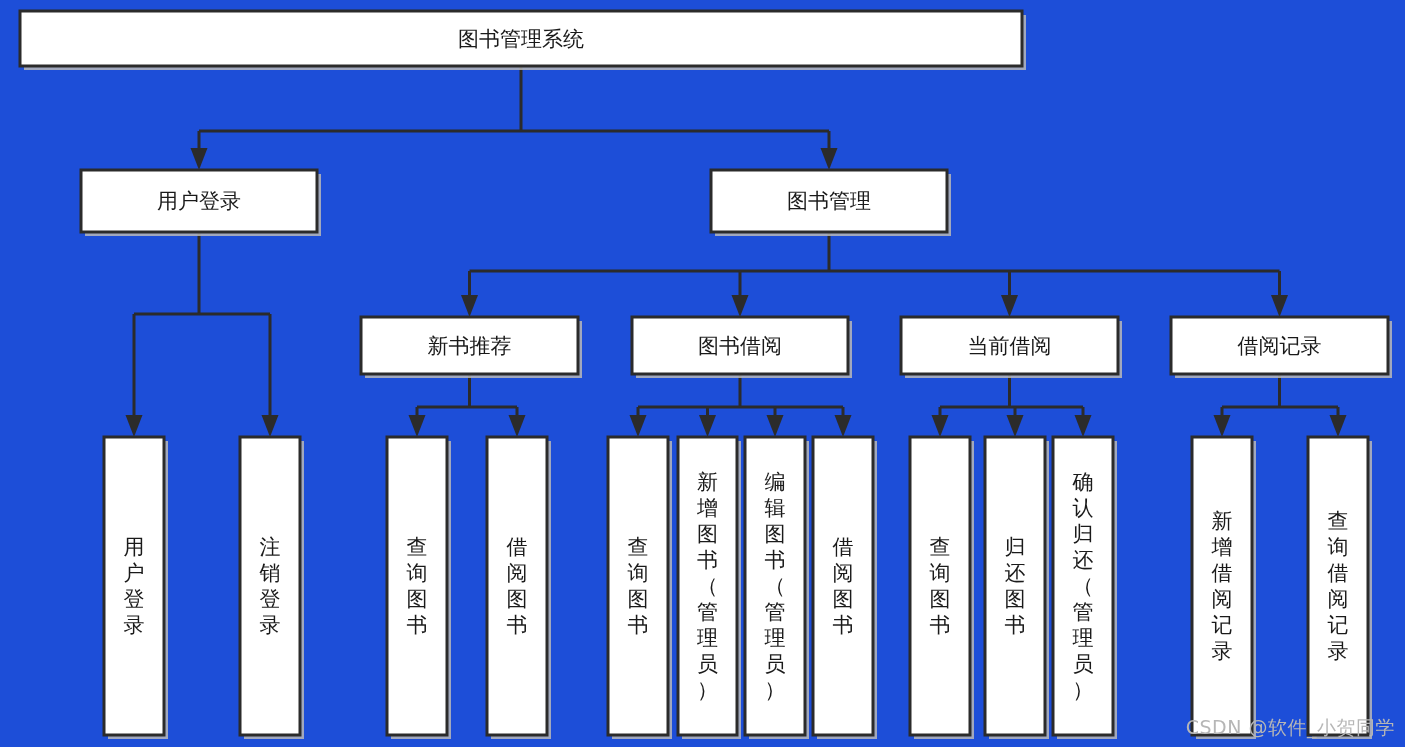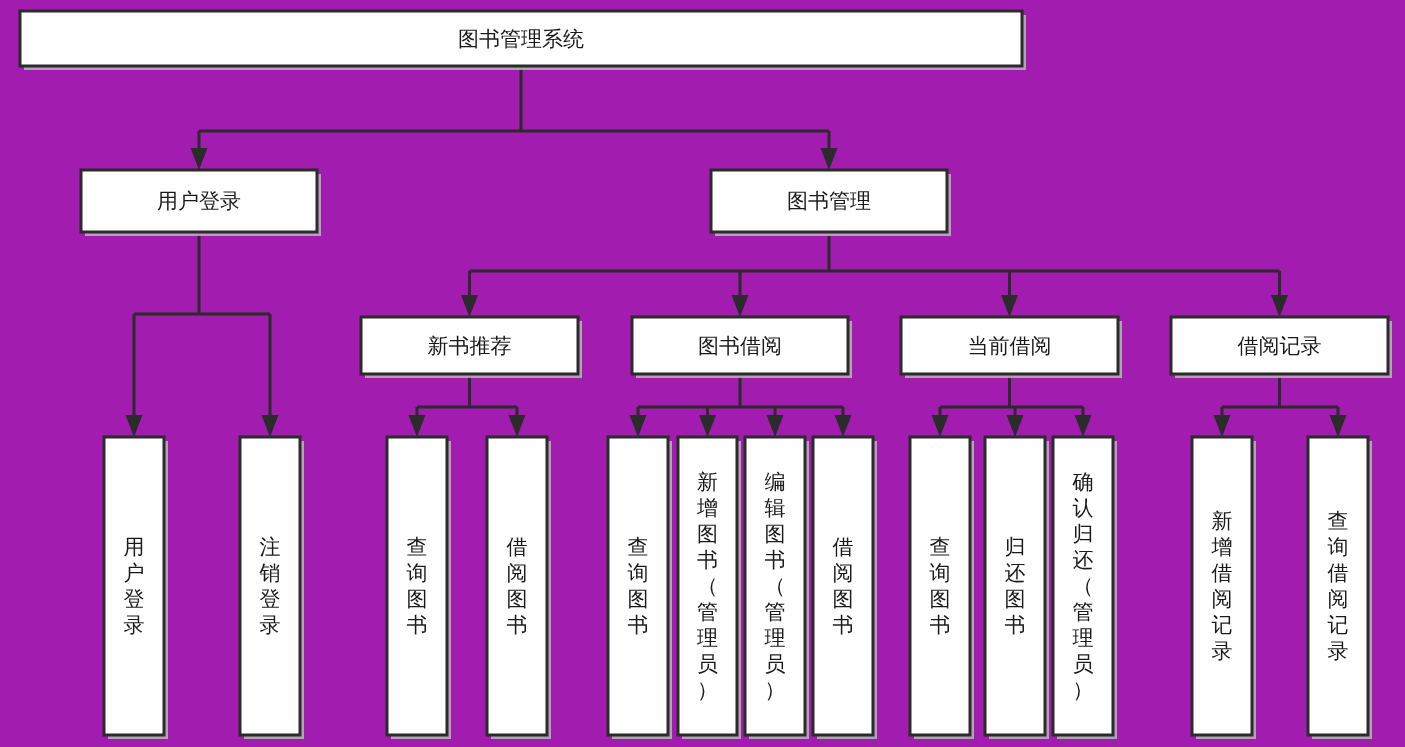--- a/index.html
+++ b/index.html
@@ -12,21 +12,21 @@
     font-family: "DejaVu Sans", "Liberation Sans", sans-serif;
     width: 1405px;
     height: 747px;
     overflow: hidden;
     position: relative;
   }
   #diagram-root {
     position: relative;
     width: 1405px;
     height: 747px;
-    background: #a21caf;
+    background: #1d4ed8;
   }
   svg#chart-svg {
     display: block;
     width: 1405px;
     height: 747px;
   }
   .node-box {
     fill: #ffffff;
     stroke: #2b2b2b;
     stroke-width: 3;
@@ -240,13 +240,14 @@
           <rect x="1192" y="437" width="60" height="298" class="node-box"></rect>
           <text x="1222" y="528.28" class="node-label-v"><tspan x="1222" dy="0">新</tspan><tspan x="1222" dy="26">增</tspan><tspan x="1222" dy="26">借</tspan><tspan x="1222" dy="26">阅</tspan><tspan x="1222" dy="26">记</tspan><tspan x="1222" dy="26">录</tspan></text>
         </g>
         <g>
           <rect x="1312" y="441" width="60" height="298" class="node-box-shadow"></rect>
           <rect x="1308" y="437" width="60" height="298" class="node-box"></rect>
           <text x="1338" y="528.28" class="node-label-v"><tspan x="1338" dy="0">查</tspan><tspan x="1338" dy="26">询</tspan><tspan x="1338" dy="26">借</tspan><tspan x="1338" dy="26">阅</tspan><tspan x="1338" dy="26">记</tspan><tspan x="1338" dy="26">录</tspan></text>
         </g>
       </g>
   </svg>
+  <div class="watermark">CSDN @软件_小贺同学</div>
 </div>
 
 </body></html>

